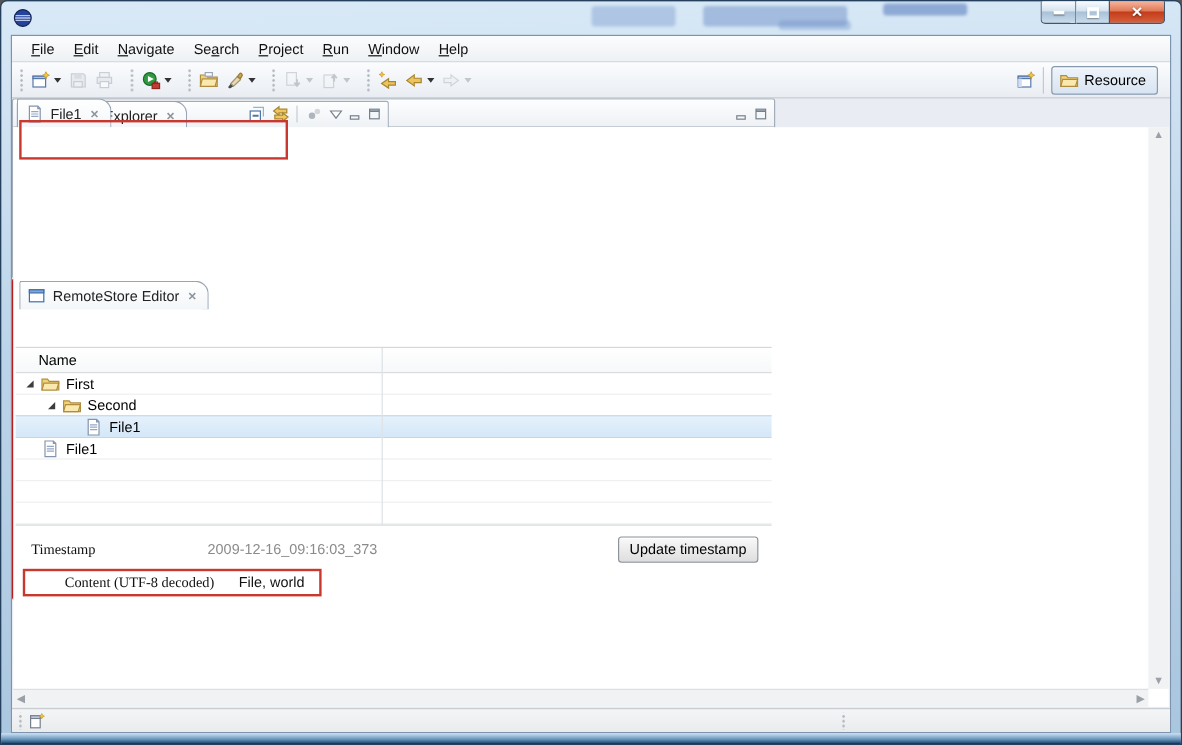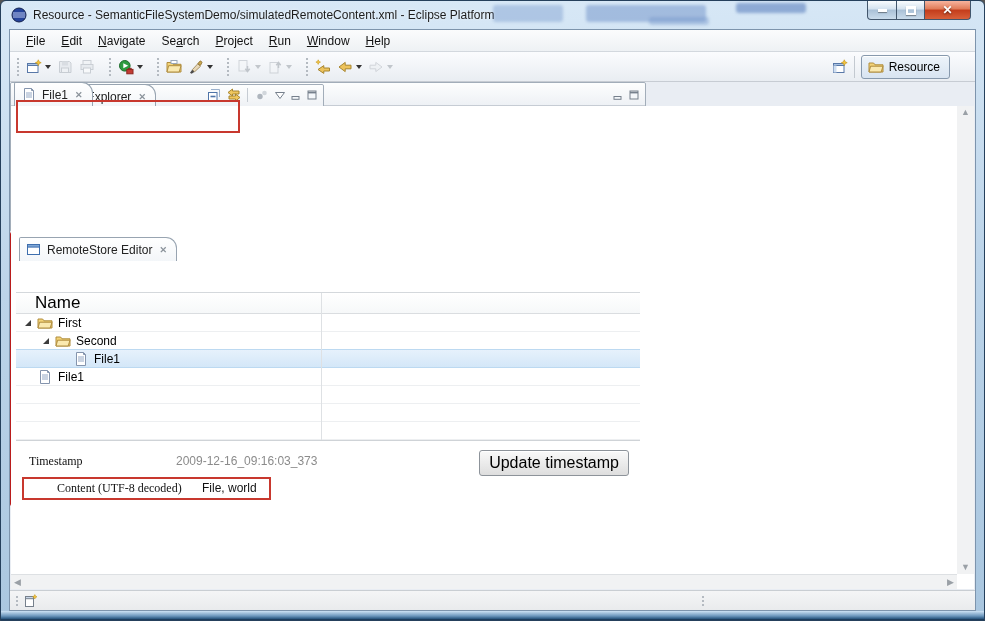--- a/index.html
+++ b/index.html
@@ -47,21 +47,21 @@
     background-image:radial-gradient(circle,#b4bac1 1px,transparent 1.2px);
     background-size:4px 4px; background-position:center; background-repeat:repeat-y; }
   .tb-group { display:flex; align-items:center; margin-right:6px; }
   .tb-btn { display:flex; align-items:center; padding:3px 3px; border-radius:3px; cursor:default; }
   .tb-btn .icon, .vt-btn .icon { display:inline-flex; }
   .tb-btn.disabled { opacity:.55; }
   .chev { width:0; height:0; border-left:3px solid transparent; border-right:3px solid transparent; border-top:4px solid #333; margin-left:3px; }
   .chev.dis { border-top-color:#9aa1a8; }
   .icon svg { display:block; }
 
-  .persp-bar { margin-left:auto; display:flex; align-items:center; padding-right:25px; gap:6px; }
+  .persp-bar { margin-left:auto; display:flex; align-items:center; padding-right:10px; gap:6px; }
   .persp-sep { width:1px; height:22px; background:#c3c9d0; }
   .persp-btn { display:flex; align-items:center; gap:5px; font-size:12px; padding:3px 9px 3px 6px;
     border:1px solid #8799ad; border-radius:3px;
     background:linear-gradient(#eef4fa,#d8e4f1); box-shadow:inset 0 1px 0 #fff; }
 
   
   .main { position:absolute; left:0; right:0; top:52px; bottom:20px; }
   .view { position:absolute; background:#fff; border:1px solid #a2adb9; border-radius:2px; }
   .view-header { height:23px; background:linear-gradient(#fdfefe,#eef1f5);
     border-bottom:1px solid #c6ccd4; display:flex; align-items:flex-end; border-radius:2px 2px 0 0; }
@@ -94,35 +94,35 @@
   .cur-line { height:19px; background:#e9f3fd; display:flex; align-items:center; padding-left:9px;
     font-family:"Liberation Mono", monospace; font-size:13px; color:#111; }
   .vscroll { position:absolute; right:0; top:0; bottom:15px; width:17px; background:#f1f2f3; border-left:1px solid #ddе0e3; display:flex; flex-direction:column; justify-content:space-between; align-items:center; padding:2px 0; }
   .hscroll { position:absolute; left:0; right:17px; bottom:0; height:15px; background:#f1f2f3; border-top:1px solid #dde0e3; display:flex; justify-content:space-between; align-items:center; padding:0 3px; }
   .sc-ar { color:#9aa0a6; font-size:9px; line-height:1; }
   .redbox { position:absolute; border:2px solid #c8382e; z-index:4; pointer-events:none; }
   .rb-ed1 { left:6px; top:18px; width:224px; height:33px; }
 
   
   #ed2 { left:322px; top:160px; width:636px; bottom:10px; background:#ffffff;
-    border:6px solid #b91c1c; box-shadow:inset 0 0 0 1px #c0d8ee; border-radius:2px; }
+    border:3px solid #b91c1c; box-shadow:inset 0 0 0 1px #c0d8ee; border-radius:2px; }
   #ed2 .view-header { border-bottom:1px solid #7ea6cf; }
   .actions { display:flex; gap:24px; padding:9px 0 8px 13px; font-size:12px; color:#111; }
   .rs-table { position:relative; background:#fff; border-top:1px solid #d4d8dc; border-bottom:1px solid #cfd3d7; }
-  .rs-header { height:21px; display:flex; align-items:center; padding-left:19px; font-size:17px;
+  .rs-header { height:21px; display:flex; align-items:center; padding-left:19px; font-size:12px;
     border-bottom:1px solid #dadde0; background:linear-gradient(#ffffff,#f6f8f9);text-align:right; }
   .rs-divider { position:absolute; left:305px; top:0; bottom:0; width:1px; background:#dee1e4; }
   .rs-row { height:18px; display:flex; align-items:center; border-bottom:1px solid #edeff1; font-size:12px; position:relative; }
   .rs-row.sel { background:linear-gradient(#e6f1fc,#d4e7f8); border-top:1px solid #bcd9f1; border-bottom:1px solid #bcd9f1; margin-top:-1px; height:19px; }
   .rs-arrow { display:inline-flex; width:8px; margin-right:5px; }
   .rs-row .icon { margin-right:5px; display:inline-flex; }
   .meta-row { display:flex; align-items:center; font-size:12px; padding-left:13px; height:24px; margin-top:8px; position:relative; }
   .meta-label { width:147px; color:#111;font-family:Liberation Serif, serif; }
   .meta-value { color:#8b8b8b; }
-  .update-btn { position:absolute; right:11px; top:1px; font-size:16px; padding:3px 9px;
+  .update-btn { position:absolute; right:11px; top:1px; font-size:12px; padding:3px 9px;
     border:1px solid #8d939a; border-radius:3px; background:linear-gradient(#f9f9f9,#dedede); box-shadow:inset 0 1px 0 #fff; cursor:default; }
   .meta-row.content { margin-top:3px; padding-left:6px; }
   .redbox-content { display:inline-flex; align-items:center; border:2px solid #c8382e; padding:2px 12px 2px 5px; }
   .redbox-content .meta-label { width:145px;margin-left:28px; }
   .redbox-content .meta-value { color:#111; }
 
   
   .statusbar { position:absolute; left:0; right:0; bottom:0; height:20px;
     background:linear-gradient(#f4f5f6,#e9ebed); border-top:1px solid #c9ced3; display:flex; align-items:center; }
   .sb-handle { width:7px; height:14px; margin:0 3px;
@@ -135,21 +135,20 @@
 
 <div class="window">
   <div class="titlebar">
     <span class="icon">
       <svg width="16" height="16" viewBox="0 0 16 16">
           <circle cx="8" cy="8" r="7" fill="#24439a"></circle>
           <path d="M1.6 6h12.8M1.2 8h13.6M1.6 10h12.8" stroke="#b9c8ec" stroke-width="1.1" fill="none"></path>
           <circle cx="8" cy="8" r="7" fill="none" stroke="#14224f"></circle>
         </svg>
     </span>
-    <span class="title">Resource - SemanticFileSystemDemo/simulatedRemoteContent.xml - Eclipse Platform</span>
     <span class="ghost g1"></span>
     <span class="ghost g2"></span>
     <span class="ghost g3"></span>
     <span class="ghost g4"></span>
     <div class="winbtns">
       <div class="wb min">
           <span class="g-min"></span>
         </div>
       <div class="wb max">
           <span class="g-max"></span>

